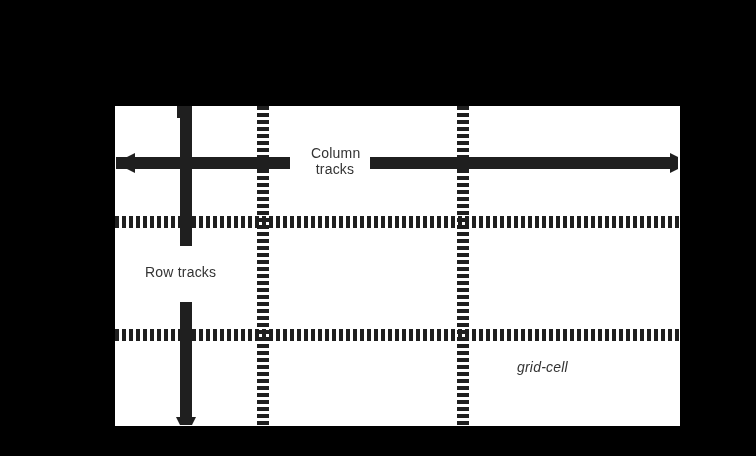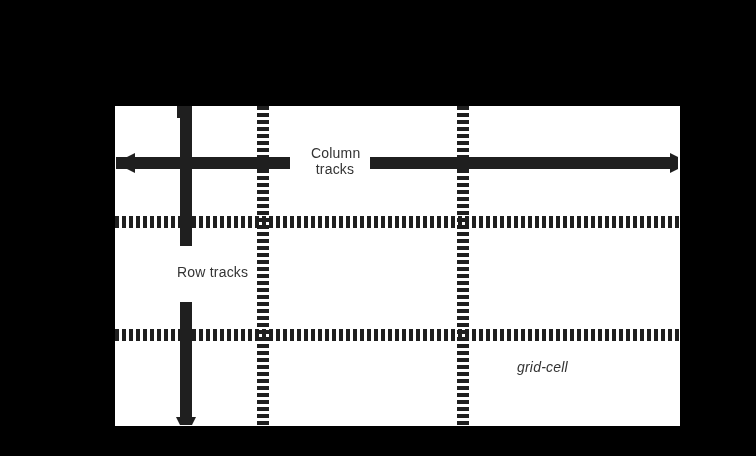--- a/index.html
+++ b/index.html
@@ -100,21 +100,21 @@
 
   
   .label {
     position: absolute;
     font-size: 14px;
     line-height: 16px;
     color: var(--color-text);
     letter-spacing: 0.2px;
   }
   .col-label  { left: 190px; top: 33px; width: 60px; }
-  .row-label  { left: 56px;  top: 152px; white-space: nowrap; }
+  .row-label  { left: 24px;  top: 152px; white-space: nowrap; }
   .cell-label { left: 396px; top: 247px; white-space: nowrap; font-style: italic; }
 </style>
 </head>
 <body>
 
 <div class="stage">
   <div class="panel">
 
     <div class="gline v v1"></div>
     <div class="gline v v2"></div>

